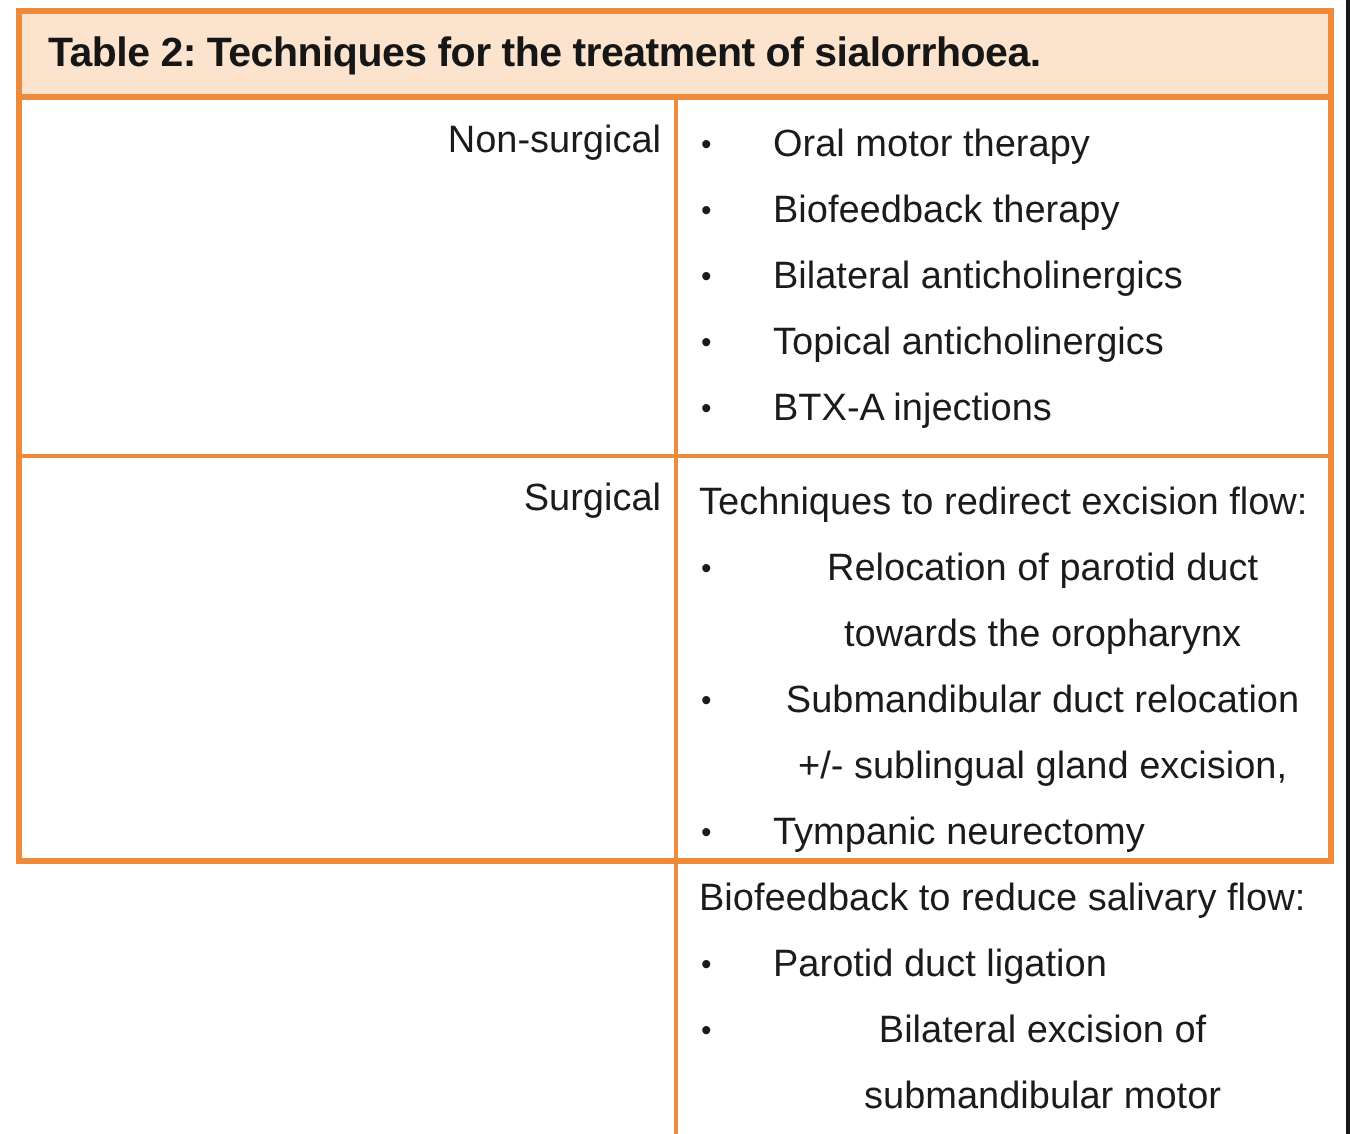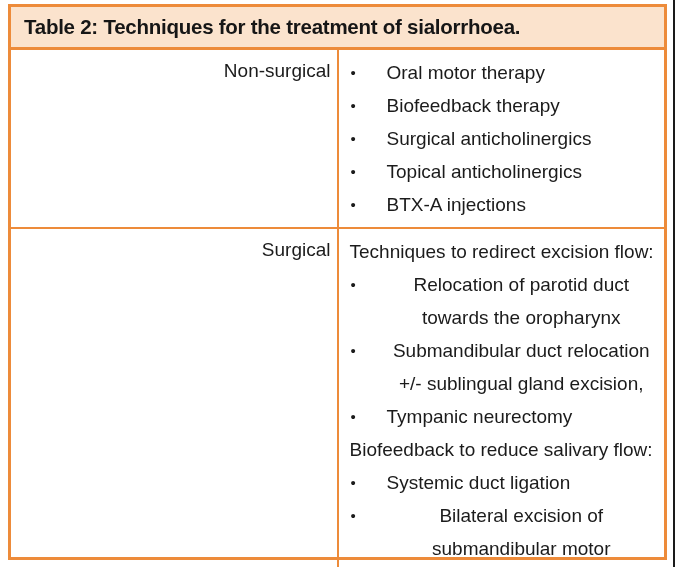--- a/index.html
+++ b/index.html
@@ -28,21 +28,21 @@
     width: 2px;
     height: 567px;
     background: #1a1a1a;
   }
 
   .table-wrap {
     position: absolute;
     left: 8px;
     top: 4px;
     width: 659px;
-    height: 556px;
+    height: 428px;
     border: 3px solid #ed8b3a;
     background: #ffffff;
   }
 
   table.tbl {
     width: 100%;
     height: 100%;
     border-collapse: collapse;
     table-layout: fixed;
   }
@@ -139,21 +139,21 @@
         </tr>
 
         <tr>
           <td class="col-label">
             <div class="label-text">Non-surgical</div>
           </td>
           <td class="col-content">
             <ul class="blist">
               <li>Oral motor therapy</li>
               <li>Biofeedback therapy</li>
-              <li>Surgical anticholinergics</li>
+              <li>Bilateral anticholinergics</li>
               <li>Topical anticholinergics</li>
               <li>BTX-A injections</li>
             </ul>
           </td>
         </tr>
 
         <tr>
           <td class="col-label row-surgical">
             <div class="label-text">Surgical</div>
           </td>
@@ -163,21 +163,21 @@
 
             <ul class="blist">
               <li class="wrap-item">Relocation of parotid duct towards the oropharynx</li>
               <li class="wrap-item">Submandibular duct relocation +/- sublingual gland excision,</li>
               <li>Tympanic neurectomy</li>
             </ul>
 
             <div class="plain-line">Biofeedback to reduce salivary flow:</div>
 
             <ul class="blist">
-              <li>Systemic duct ligation</li>
+              <li>Parotid duct ligation</li>
               <li class="wrap-item">Bilateral excision of submandibular motor</li>
             </ul>
 
           </td>
         </tr>
 
       </tbody>
     </table>
   </div>
 

